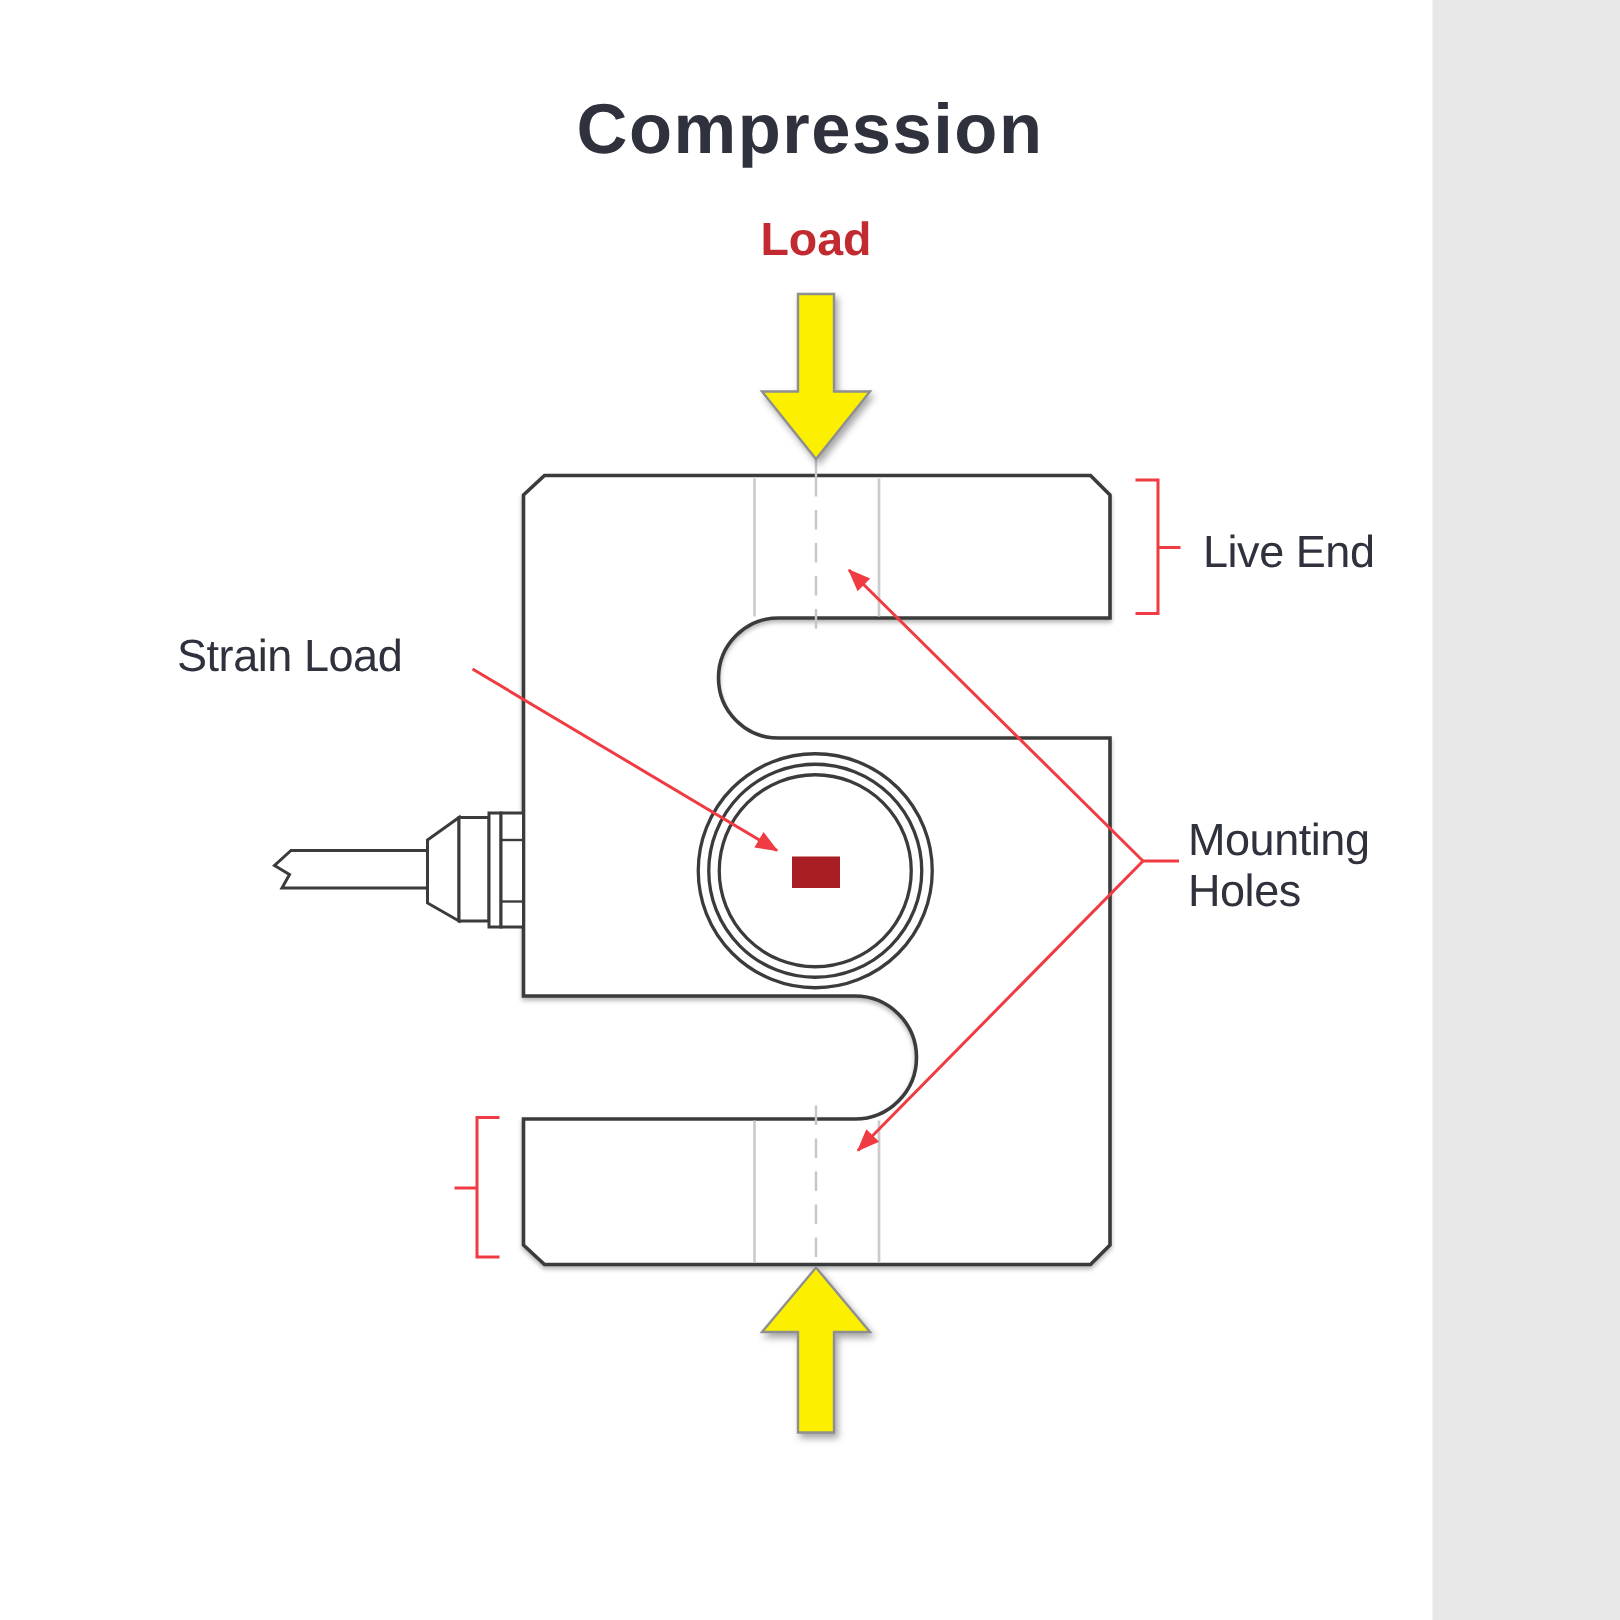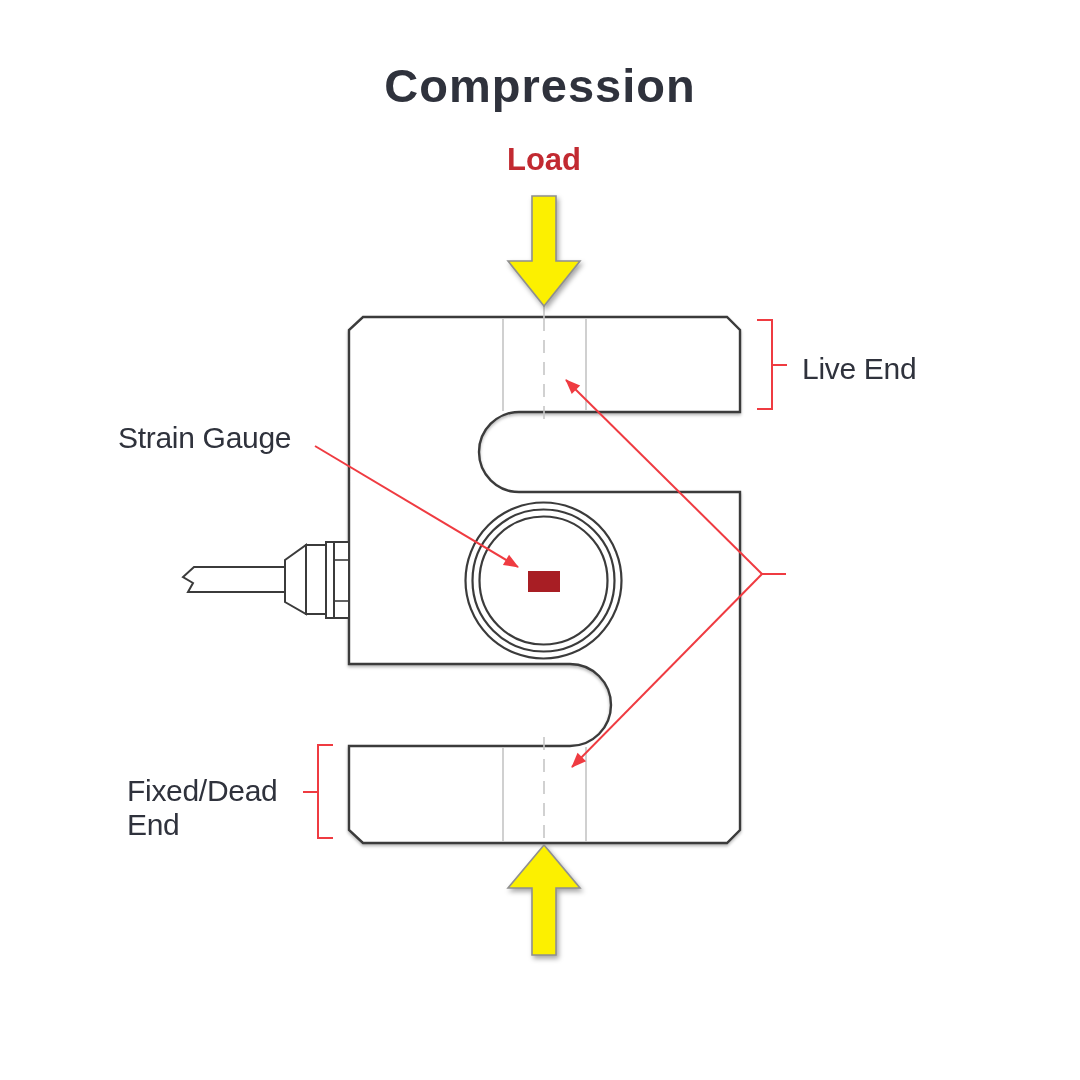--- a/index.html
+++ b/index.html
@@ -3,21 +3,21 @@
 <meta charset="utf-8">
 <style>
   :root{
     --title-text:#2F323C; --label-text:#2F323C; --load-text:#C22A31;
     --caption-text:#C03237; --annotation-red:#EF3B41; --arrow-yellow:#FCF000;
     --strain-gauge-red:#A81E24; --outline-dark:#3B3B3B; --guide-gray:#CBCBCB;
     --background:#FFFFFF;
   }
   html,body{margin:0;padding:0;background:#e8e8e8;}
   .canvas{
-    position:relative;width:1080px;height:1080px;background:var(--background);
+    position:relative;width:955px;height:1080px;background:var(--background);
     overflow:hidden;font-family:"Liberation Sans",sans-serif;
   }
   .page-title{
     position:absolute;left:0;top:62px;width:1080px;text-align:center;
     font-size:47px;line-height:1;font-weight:bold;letter-spacing:1px;
     color:var(--title-text);margin:0;
   }
   .lbl{
     position:absolute;font-weight:normal;color:var(--label-text);
     font-size:30px;line-height:34px;letter-spacing:-0.3px;white-space:nowrap;
@@ -104,23 +104,23 @@
 
     <path class="redline" d="M 757,320 L 772,320 L 772,409 L 757,409 M 772,365 L 787,365"></path>
     <path class="redline" d="M 333,745 L 318,745 L 318,838 L 333,838 M 318,792 L 303,792"></path>
   </svg>
 
   <div class="lbl" style="left:802px;top:352px;">
     <span class="line">Live End</span>
   </div>
 
   <div class="lbl" style="left:118px;top:421px;">
-    <span class="line">Strain Gauge</span>
+    <span class="line">Strain Load</span>
   </div>
 
+  <div class="lbl" style="left:792px;top:544px;">
+    <span class="line">Mounting</span>
+    <span class="line">Holes</span>
+  </div>
 
-  <div class="lbl" style="left:127px;top:774px;">
-    <span class="line">Fixed/Dead</span>
-    <span class="line">End</span>
-  </div>
 
 
 </div>
 
 </body></html>

